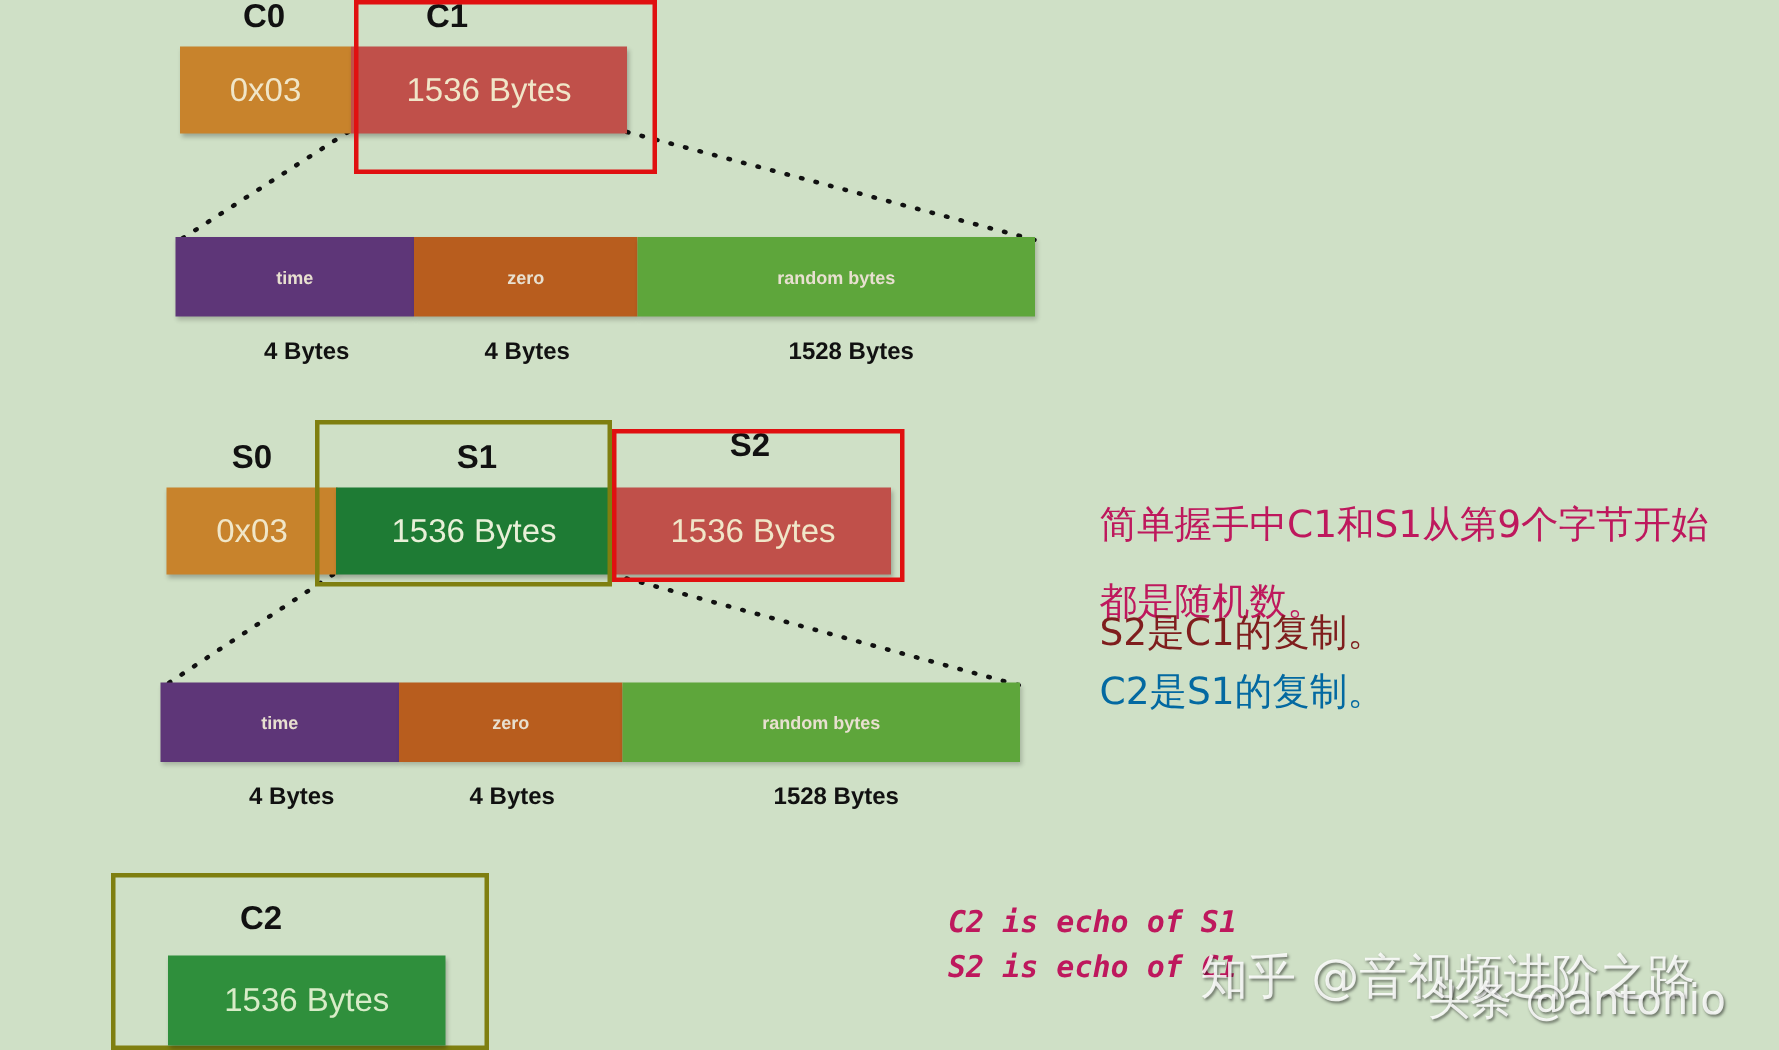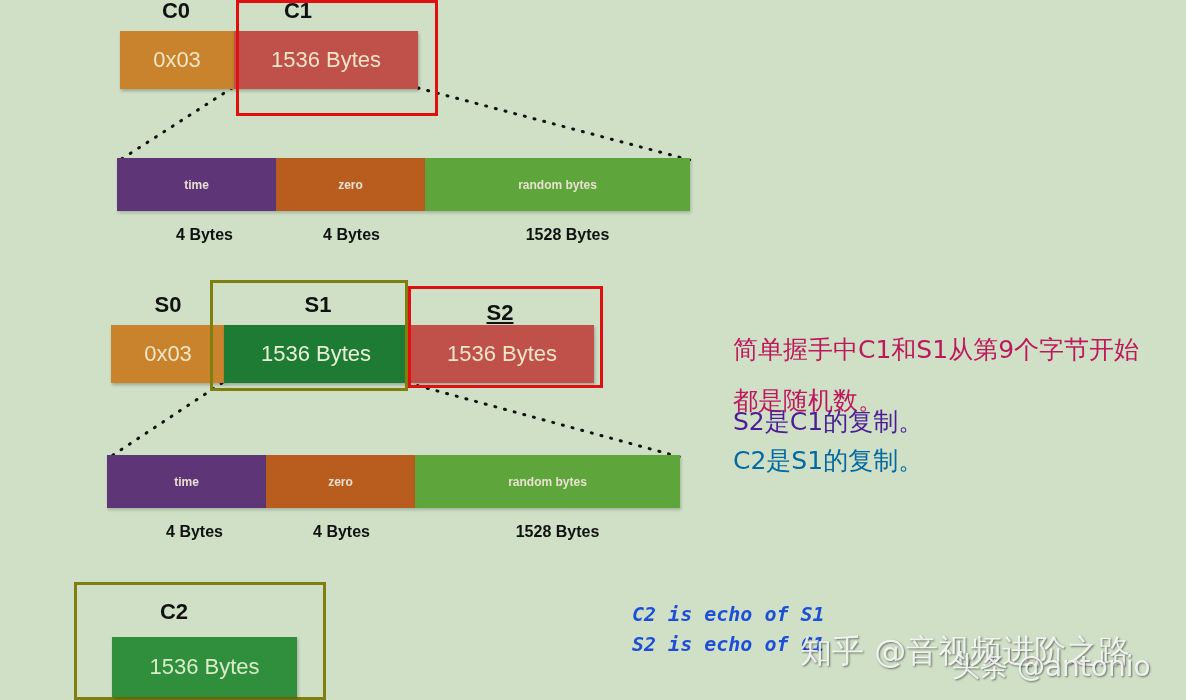--- a/index.html
+++ b/index.html
@@ -4,21 +4,21 @@
 <style>
   html,body{margin:0;padding:0;}
   body{width:1186px;height:700px;background:#cfe0c6;position:relative;overflow:hidden;font-family:"Liberation Sans",sans-serif;}
   .abs{position:absolute;}
   .lbl{position:absolute;font-weight:bold;font-size:22px;color:#111;text-align:center;}
   .box{position:absolute;display:flex;align-items:center;justify-content:center;color:#f0e6c8;font-size:22px;box-shadow:1px 2px 3px rgba(0,0,0,0.25);}
   .seg{position:absolute;display:flex;align-items:center;justify-content:center;font-weight:bold;font-size:12px;color:#e8e0d0;box-shadow:1px 2px 3px rgba(0,0,0,0.2);text-align:center;}
   .sz{position:absolute;font-weight:bold;font-size:16px;color:#111;text-align:center;}
   .frame{position:absolute;box-sizing:border-box;}
   .cn{position:absolute;font-family:"DejaVu Sans",sans-serif;font-size:25px;color:#be185d;white-space:nowrap;}
-  .mono{position:absolute;font-family:"DejaVu Sans Mono",monospace;font-style:italic;font-weight:bold;font-size:20px;color:#1d4ed8;white-space:pre;}
+  .mono{position:absolute;font-family:"DejaVu Sans Mono",monospace;font-style:italic;font-weight:bold;font-size:20px;color:#be185d;white-space:pre;}
   .wm{position:absolute;font-family:"DejaVu Sans",sans-serif;font-size:32px;color:rgba(255,255,255,0.85);text-shadow:1px 1px 2px rgba(0,0,0,0.5);white-space:nowrap;}
 </style>
 </head>
 <body>
 
 <svg class="abs" style="left:0;top:0;" width="1186" height="700">
   <line x1="232" y1="88" x2="120" y2="160" stroke="#111" stroke-width="3" stroke-dasharray="1,9" stroke-linecap="round"></line>
   <line x1="418" y1="88" x2="690" y2="160" stroke="#111" stroke-width="3" stroke-dasharray="1,9" stroke-linecap="round"></line>
   <line x1="222" y1="383" x2="110" y2="457" stroke="#111" stroke-width="3" stroke-dasharray="1,9" stroke-linecap="round"></line>
   <line x1="408" y1="383" x2="680" y2="457" stroke="#111" stroke-width="3" stroke-dasharray="1,9" stroke-linecap="round"></line>
@@ -42,21 +42,21 @@
 </div>
 <div class="seg" style="left:425px;top:158px;width:265px;height:53px;background:#5ea63b;">
   <span>random bytes</span>
 </div>
 <div class="sz" style="left:137px;top:226px;width:135px;">4 Bytes</div>
 <div class="sz" style="left:284px;top:226px;width:135px;">4 Bytes</div>
 <div class="sz" style="left:480px;top:226px;width:175px;">1528 Bytes</div>
 
 <div class="lbl" style="left:112px;top:292px;width:112px;">S0</div>
 <div class="lbl" style="left:258px;top:292px;width:120px;">S1</div>
-<div class="lbl" style="left:440px;top:300px;width:120px;text-decoration:underline;">S2</div>
+<div class="lbl" style="left:440px;top:284px;width:120px;">S2</div>
 <div class="box" style="left:111px;top:325px;width:114px;height:58px;background:#c8832c;">
   <span>0x03</span>
 </div>
 <div class="box" style="left:224px;top:325px;width:184px;height:58px;background:#1e7b34;color:#e8f0d8;">
   <span>1536 Bytes</span>
 </div>
 <div class="box" style="left:410px;top:325px;width:184px;height:58px;background:#c0504a;">
   <span>1536 Bytes</span>
 </div>
 <div class="frame" style="left:210px;top:280px;width:198px;height:111px;border:3px solid #7f7f10;"></div>
@@ -76,20 +76,20 @@
 <div class="sz" style="left:470px;top:523px;width:175px;">1528 Bytes</div>
 
 <div class="frame" style="left:74px;top:582px;width:252px;height:118px;border:3px solid #7f7f10;"></div>
 <div class="lbl" style="left:114px;top:599px;width:120px;">C2</div>
 <div class="box" style="left:112px;top:637px;width:185px;height:60px;background:#2f8f3c;color:#d8ecc8;">
   <span>1536 Bytes</span>
 </div>
 
 <div class="cn" style="left:733px;top:333px;">简单握手中C1和S1从第9个字节开始</div>
 <div class="cn" style="left:733px;top:368px;margin-top:16px;">都是随机数。</div>
-<div class="cn" style="left:733px;top:405px;color:#4c1d95;">S2是C1的复制。</div>
+<div class="cn" style="left:733px;top:405px;color:#7f1d1d;">S2是C1的复制。</div>
 <div class="cn" style="left:733px;top:444px;color:#0369a1;">C2是S1的复制。</div>
 
 <div class="mono" style="left:632px;top:602px;">C2 is echo of S1</div>
 <div class="mono" style="left:632px;top:632px;">S2 is echo of C1</div>
 
 <div class="wm" style="left:800px;top:630px;">知乎 @音视频进阶之路</div>
 <div class="wm" style="left:952px;top:648px;font-size:28px;">头条 @antonio</div>
 
 </body></html>

